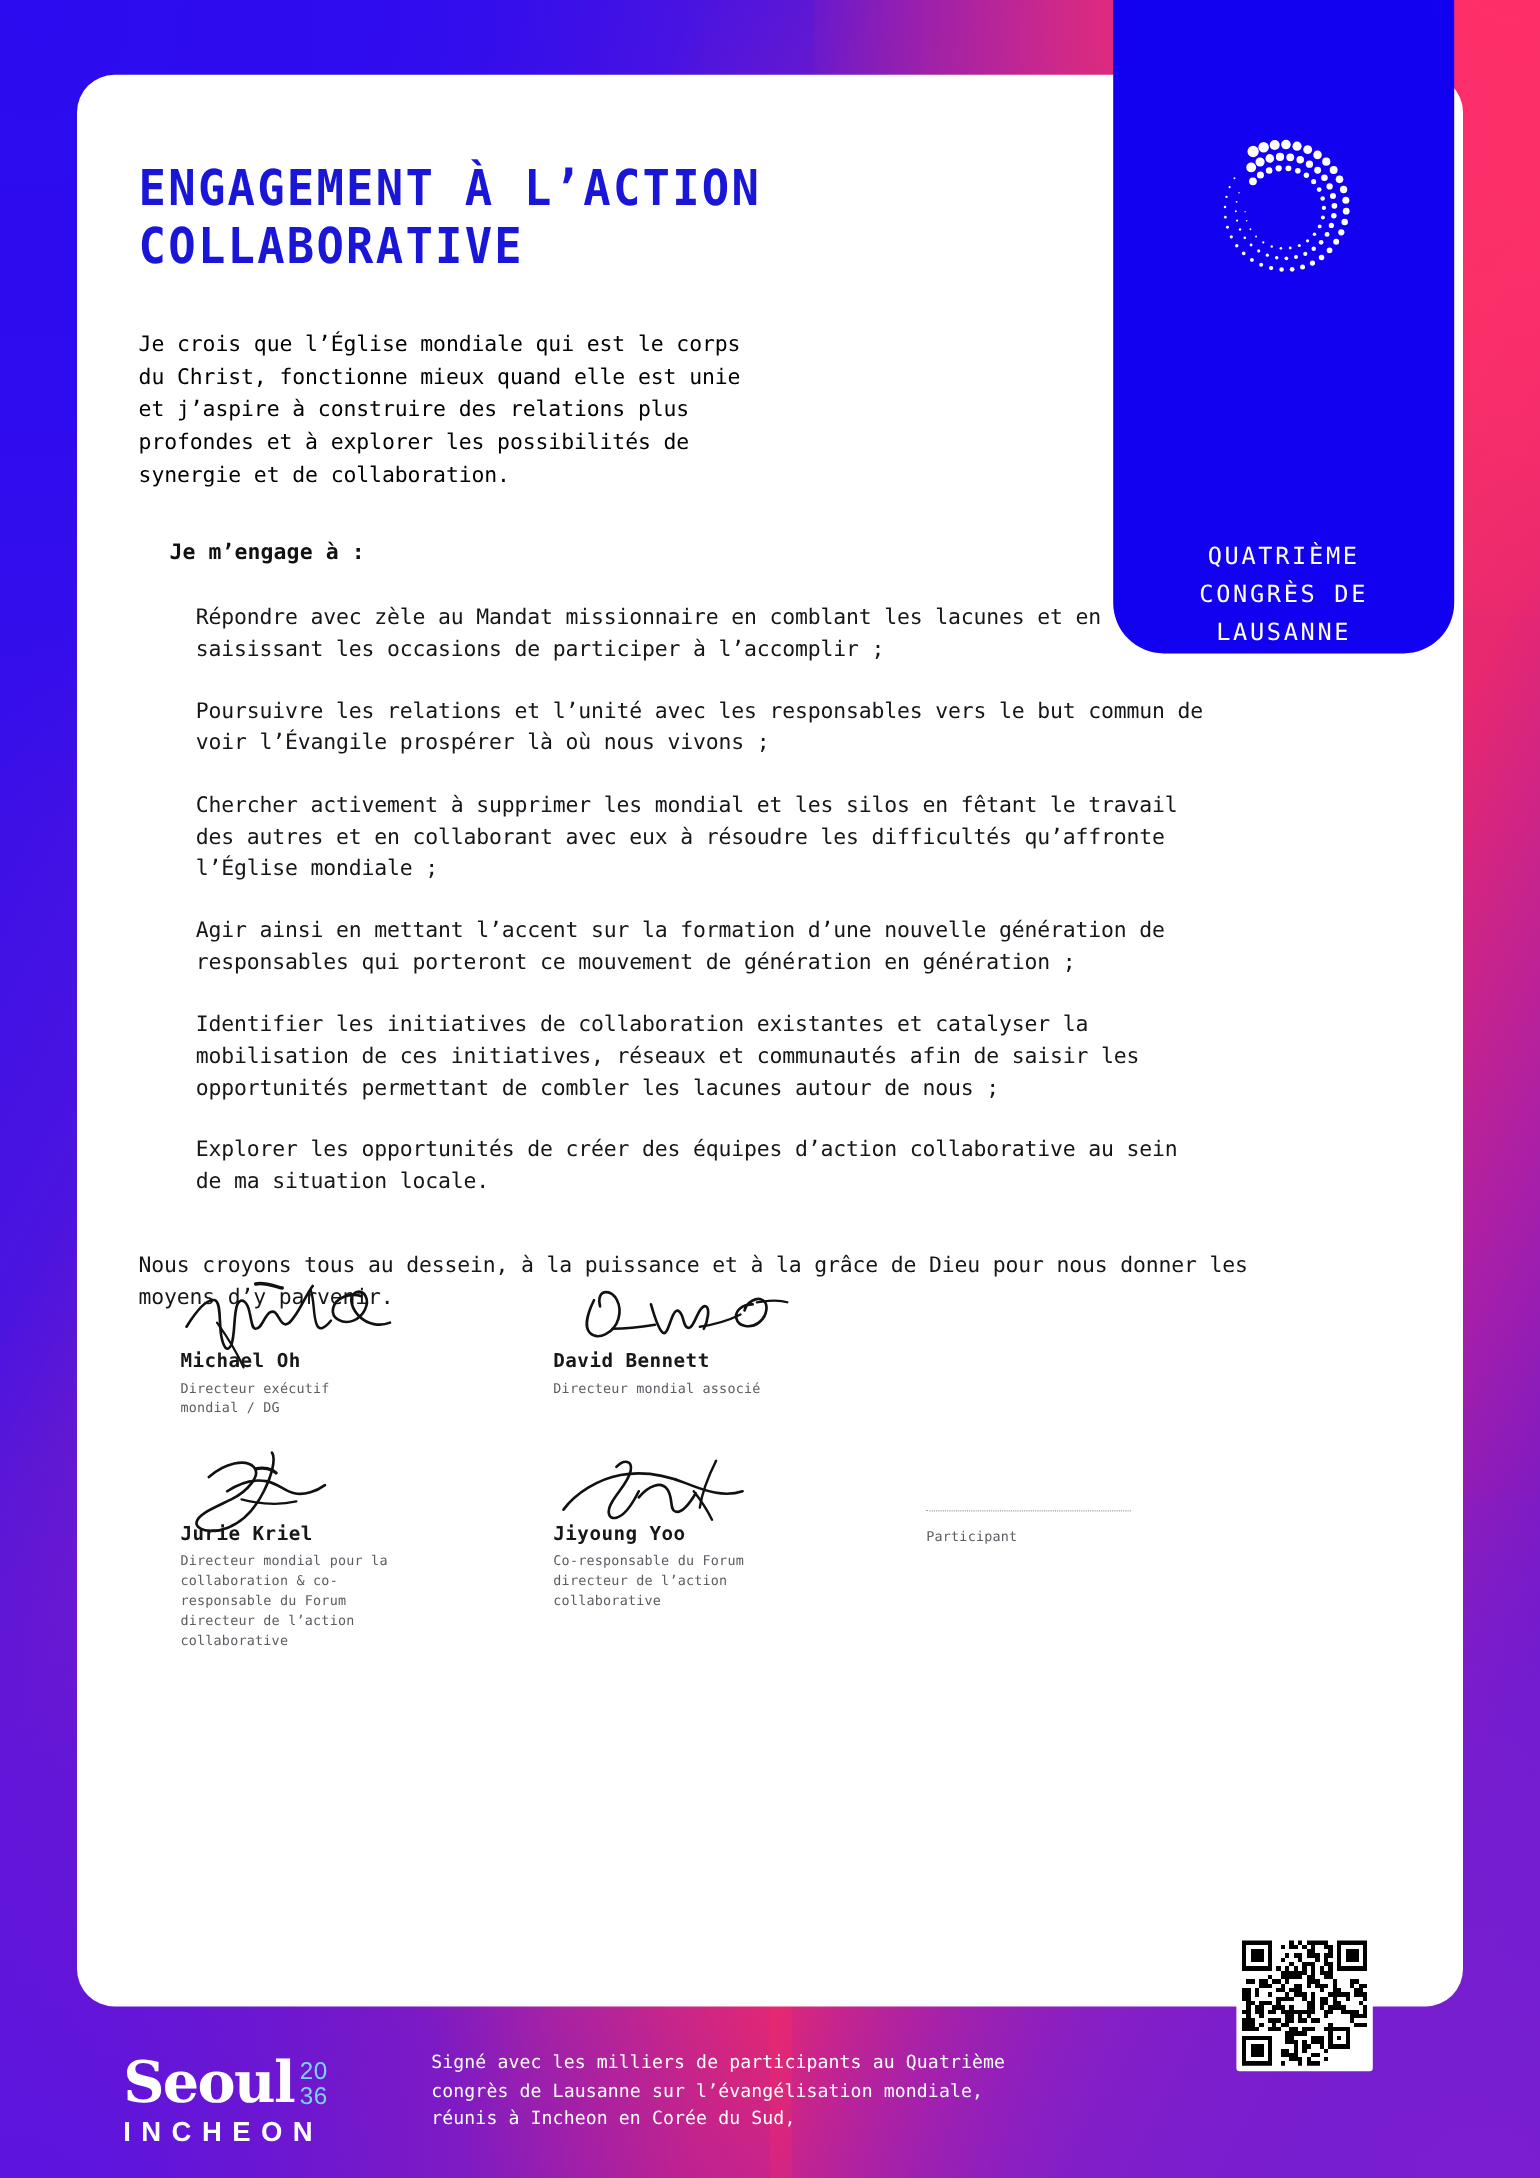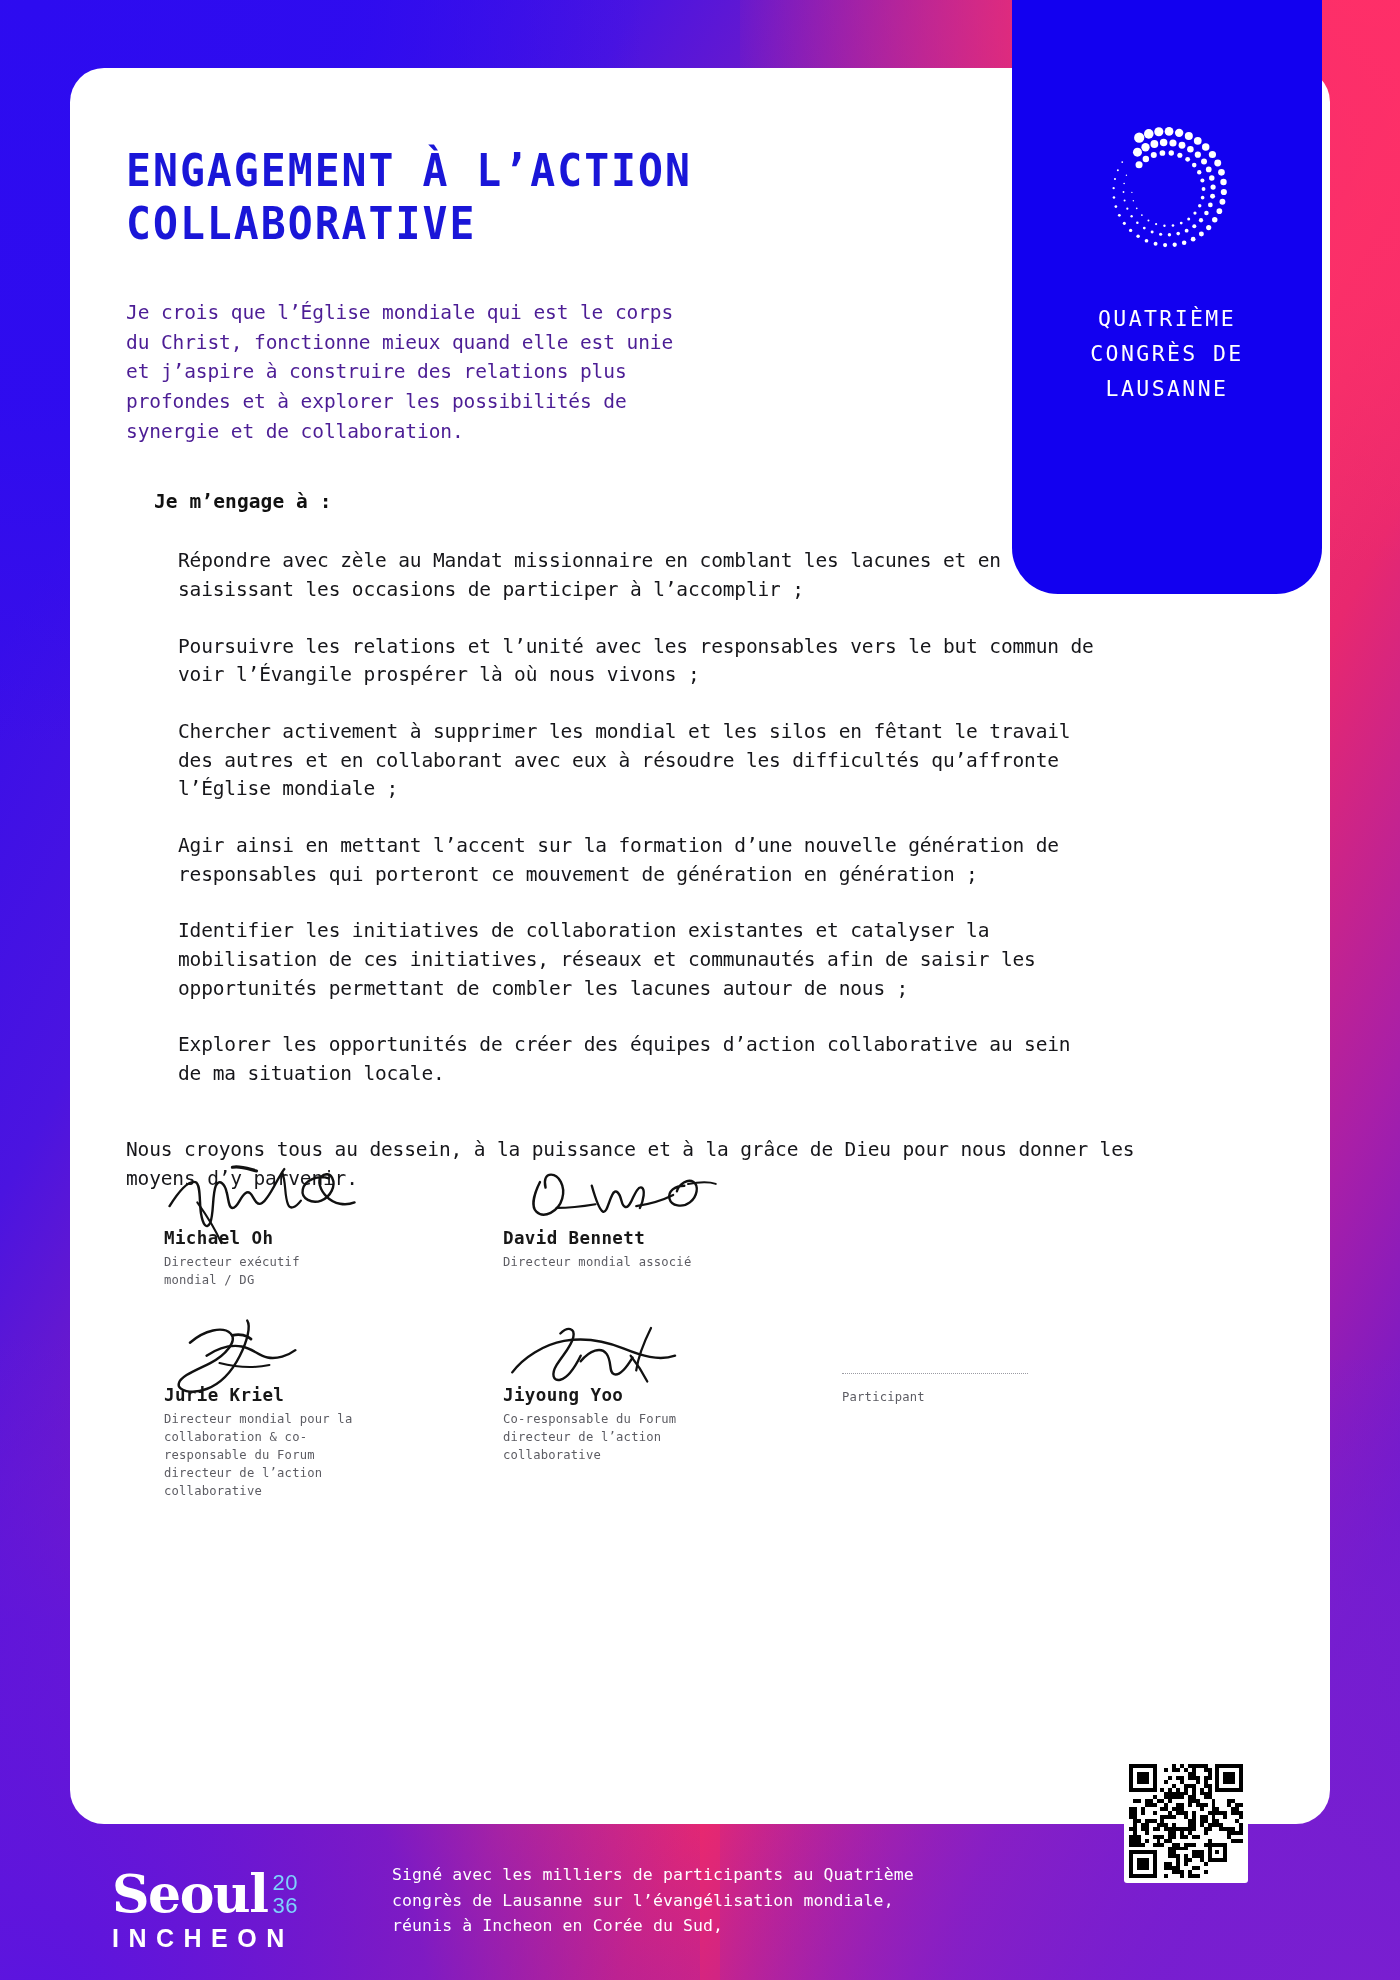--- a/index.html
+++ b/index.html
@@ -76,21 +76,21 @@
     left: 942px;
     top: -68px;
     width: 310px;
     height: 594px;
     background: #1200f0;
     border-bottom-left-radius: 46px;
     border-bottom-right-radius: 46px;
     display: flex;
     flex-direction: column;
     align-items: center;
-    justify-content: flex-start;
+    justify-content: space-between;
     padding-top: 110px;
   }
   #logo-mark { width: 160px; height: 160px; display:block; }
   #logo-wordmark {
     margin-top: 32px;
     color: #ffffff;
     font-size: 21.5px;
     line-height: 1.62;
     letter-spacing: 2.4px;
     text-align: center;
@@ -116,21 +116,21 @@
     width: 640px;
     transform: scaleX(0.92);
     transform-origin: left top;
   }
 
   #intro {
     margin-top: 48px;
     width: 580px;
     font-size: 19.5px;
     line-height: 1.52;
-    color: #4c1d95;
+    color: #000000;
     letter-spacing: -0.1px;
   }
 
   #pledge-heading {
     margin-top: 44px;
     margin-left: 28px;
     font-size: 19.5px;
     font-weight: 700;
     color: #111;
     letter-spacing: 0.1px;

